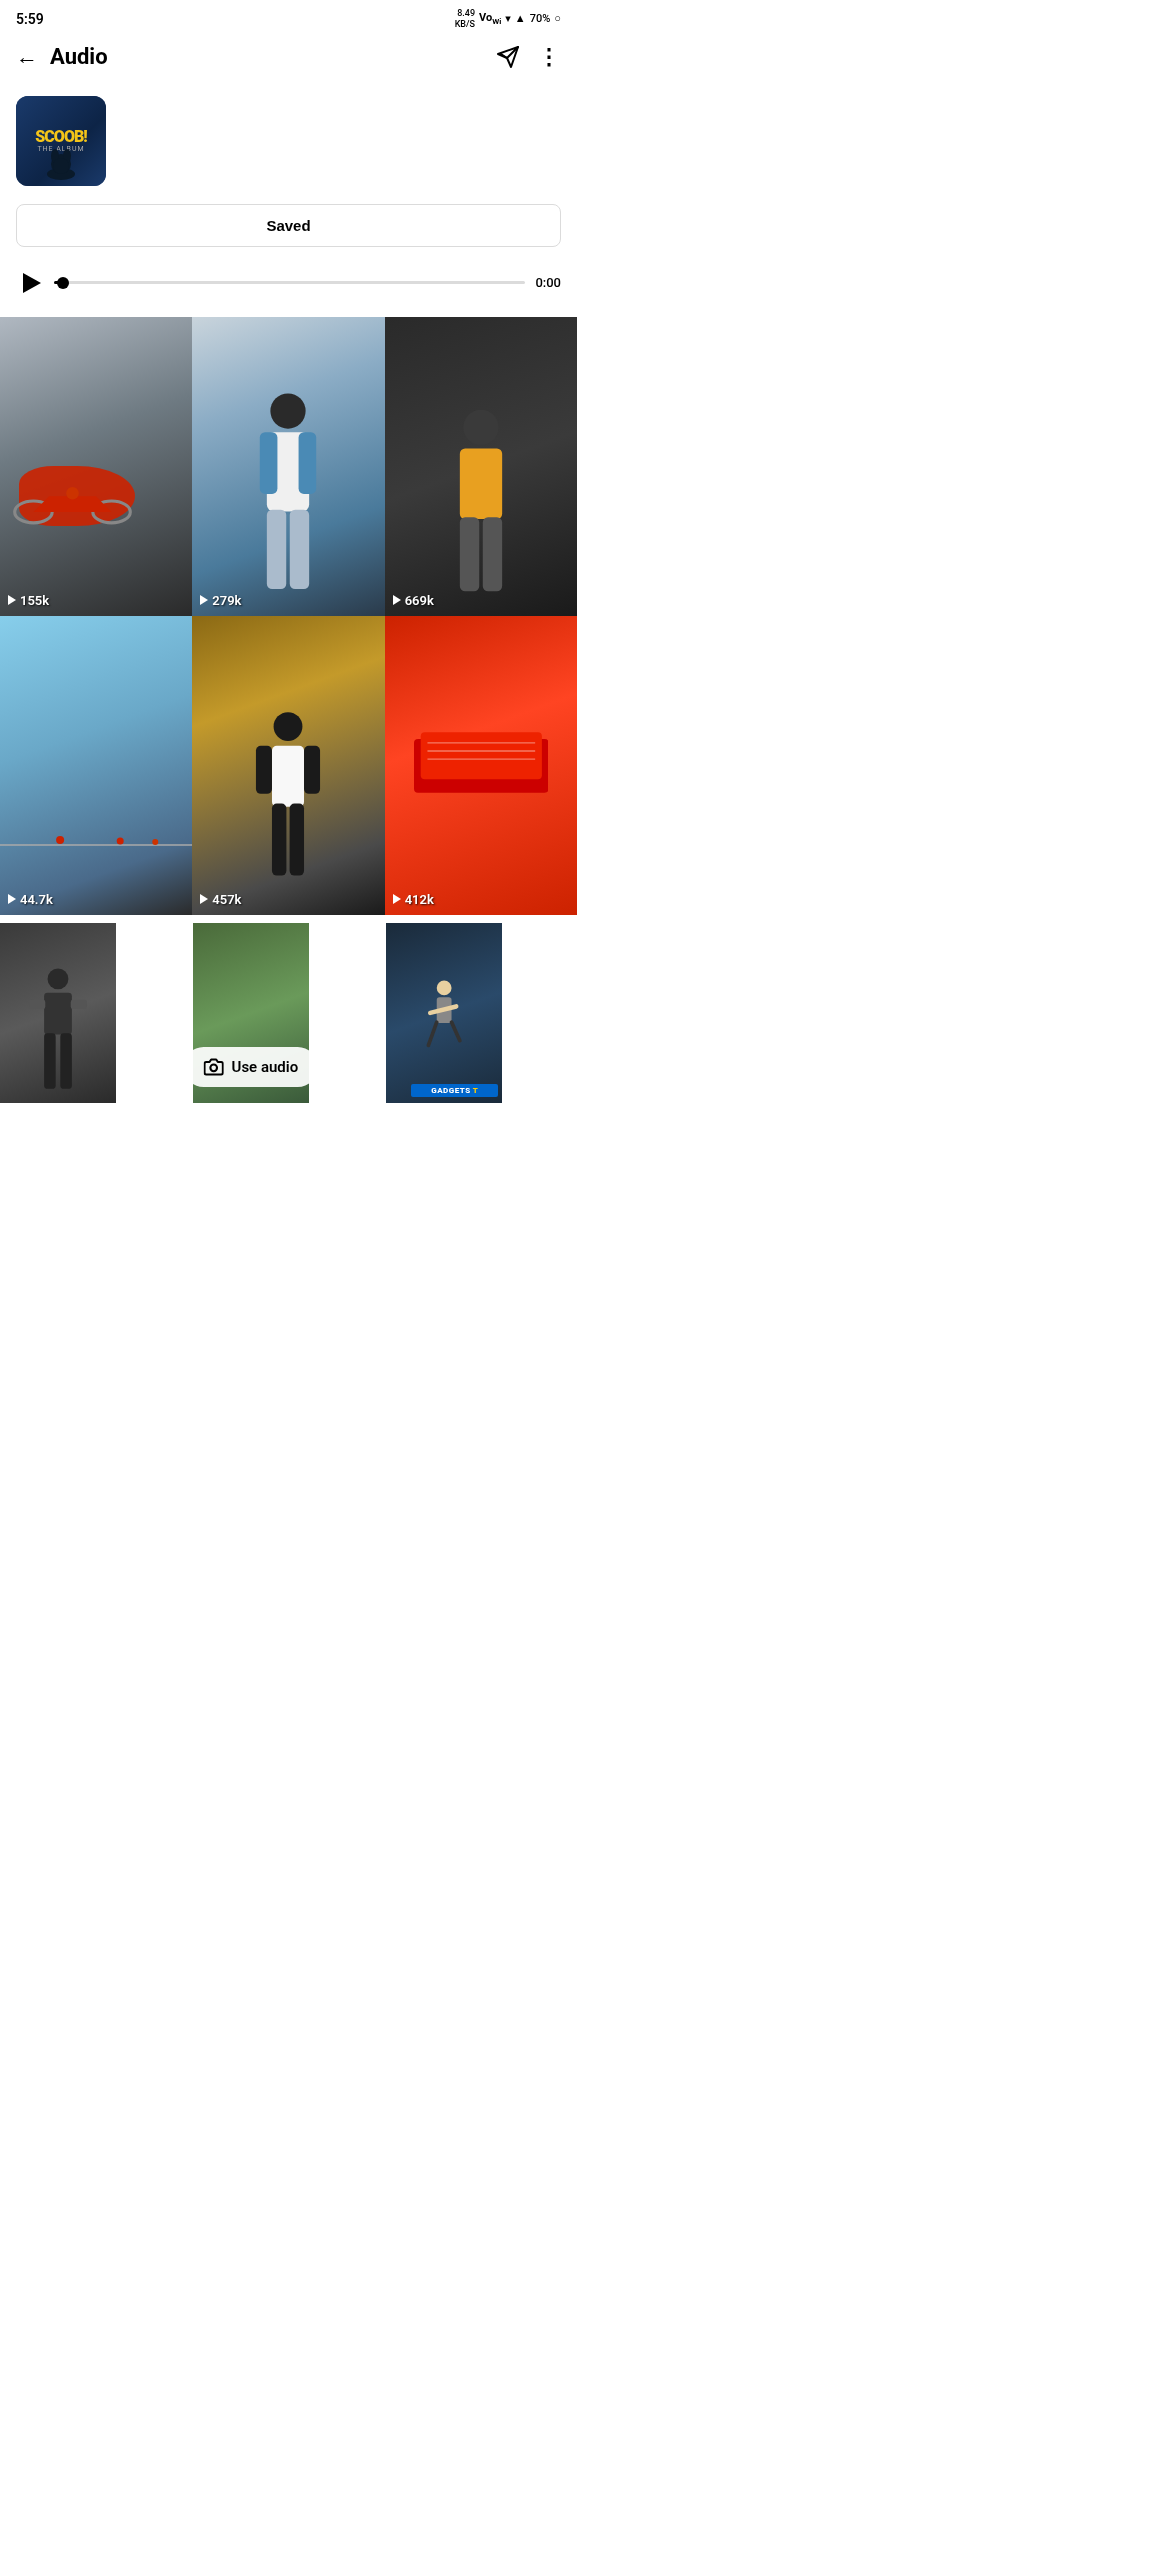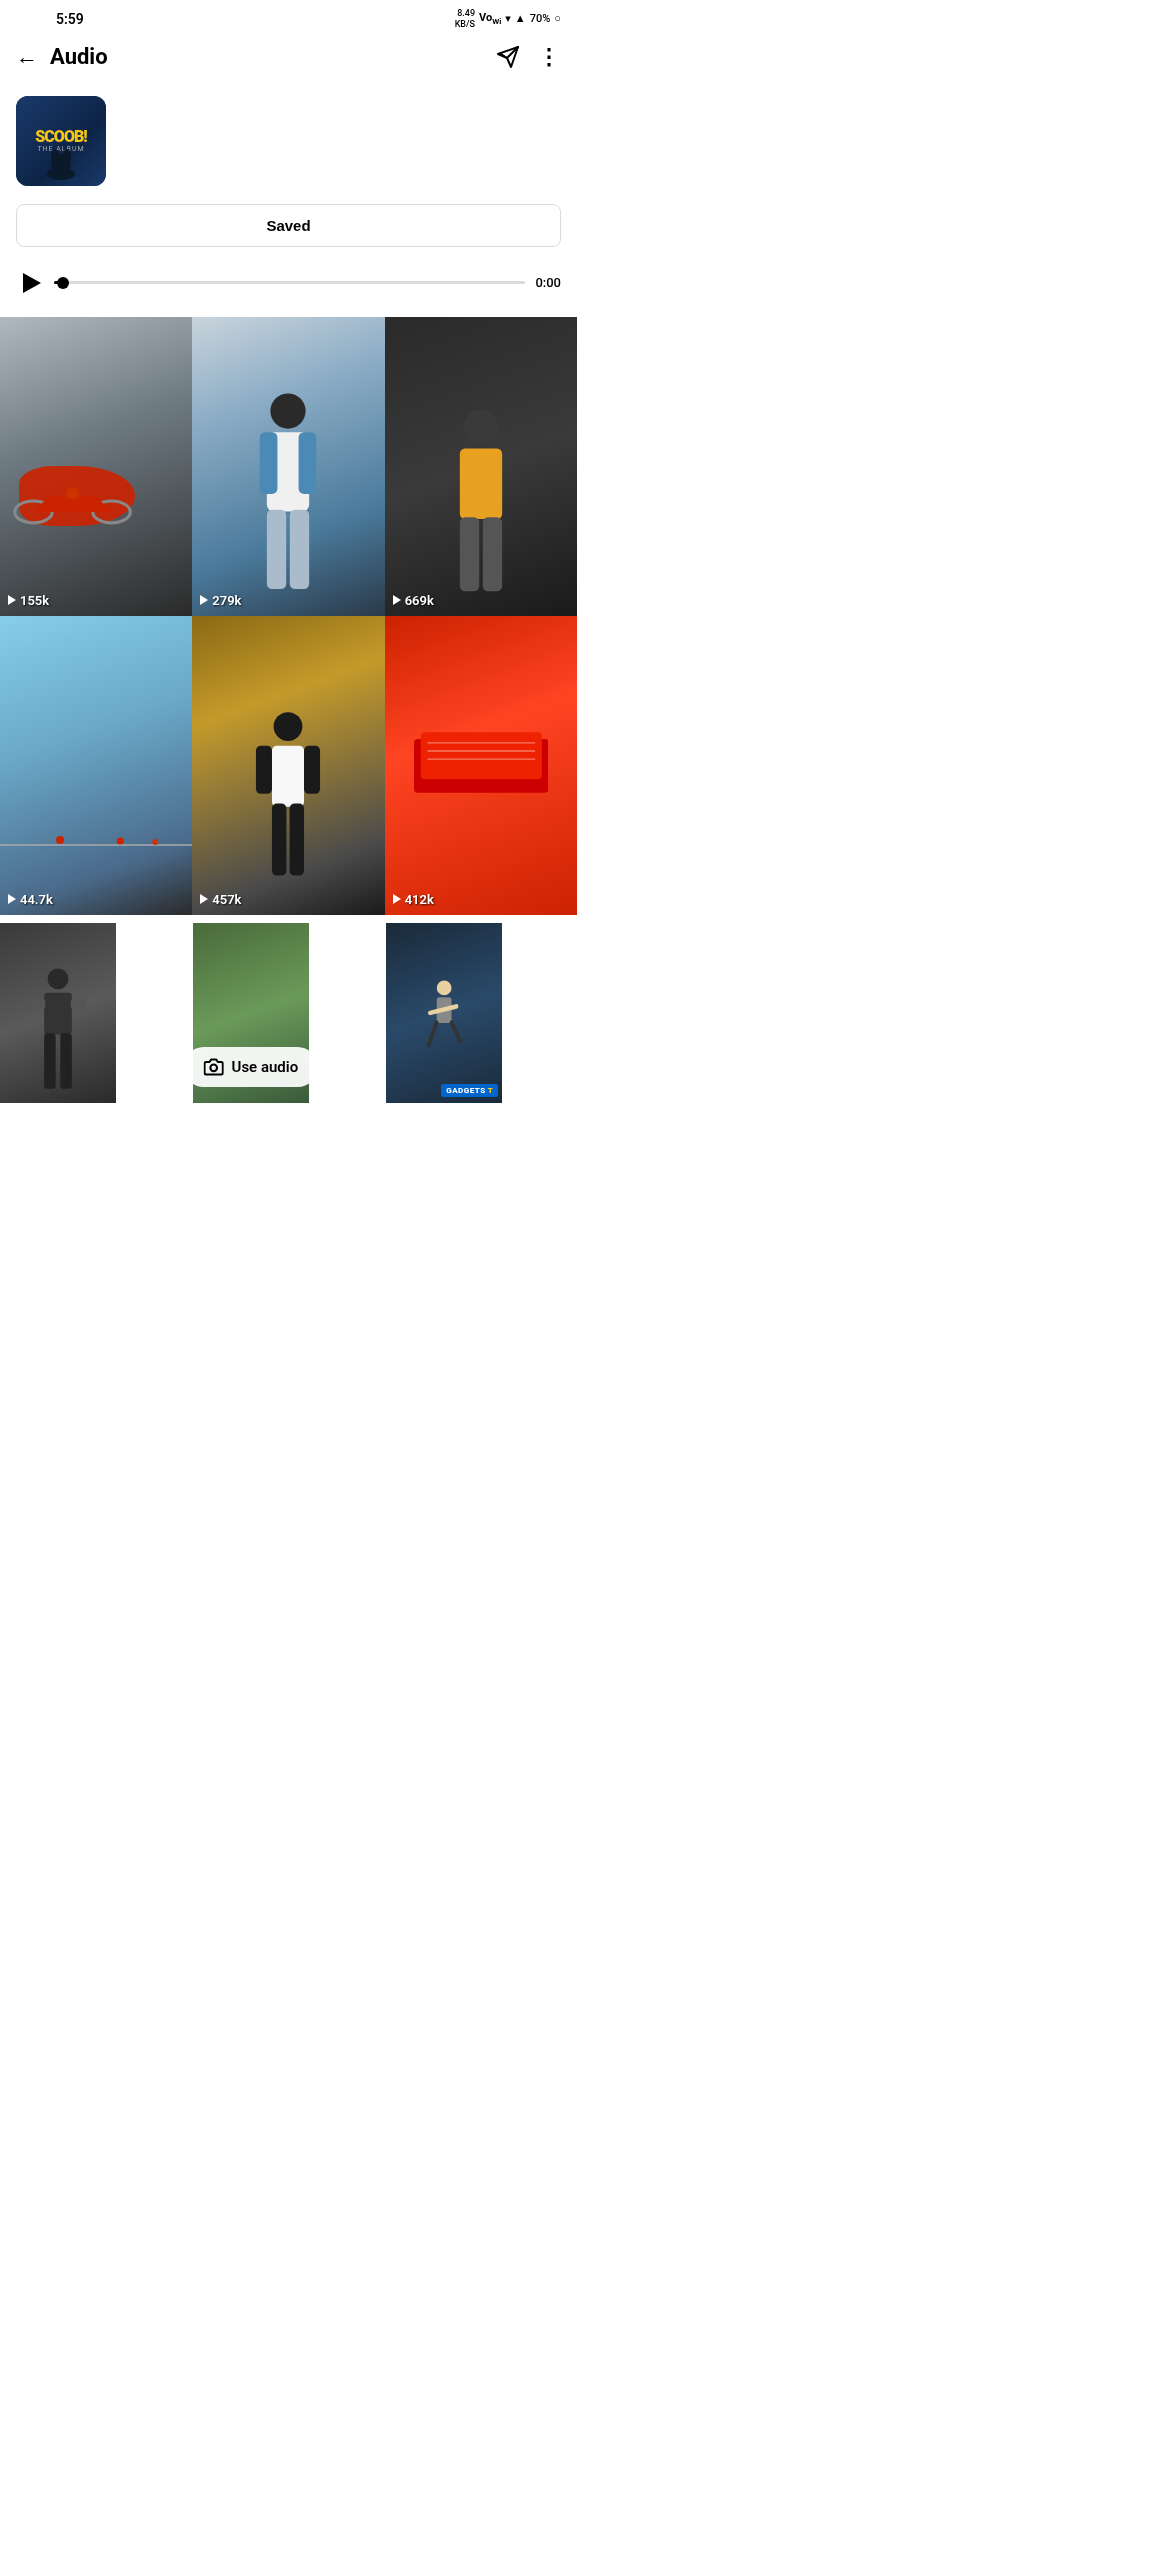--- a/index.html
+++ b/index.html
@@ -15,21 +15,20 @@
 
     
     .status-bar {
       display: flex;
       justify-content: space-between;
       align-items: center;
       padding: 8px 16px 4px;
       background: #fff;
       font-size: 12px;
       font-weight: 500;
-      margin-left: 40px;
     }
     .status-left { font-size: 14px; font-weight: 600; }
     .status-right {
       display: flex;
       align-items: center;
       gap: 4px;
       font-size: 11px;
     }
 
     
@@ -504,20 +503,20 @@
         <svg style="position:absolute;bottom:20%;left:30%;width:40%;height:55%;" viewBox="0 0 50 80">
           <circle cx="25" cy="8" r="8" fill="#e8d0a0"></circle>
           <rect x="17" y="18" width="16" height="28" rx="3" fill="#888"></rect>
           <line x1="10" y1="35" x2="38" y2="28" stroke="#e8d0a0" stroke-width="5" stroke-linecap="round"></line>
           <line x1="17" y1="45" x2="8" y2="70" stroke="#333" stroke-width="4" stroke-linecap="round"></line>
           <line x1="33" y1="45" x2="42" y2="65" stroke="#333" stroke-width="4" stroke-linecap="round"></line>
         </svg>
       </div>
 
       <div style="position:absolute;bottom:6px;right:4px;z-index:5;">
-        <div style="background:#0066cc;padding:2px 5px;border-radius:2px;display:flex;align-items:center;gap:2px;">
+        <div style="background:#0066cc;padding:2px 20px;border-radius:2px;display:flex;align-items:center;gap:2px;">
           <span style="color:#fff;font-size:8px;font-weight:800;letter-spacing:0.5px;">GADGETS</span>
           <span style="color:#ffcc00;font-size:8px;font-weight:800;">T</span>
         </div>
       </div>
     </div>
   </div>
 </div>
 
 </body></html>

